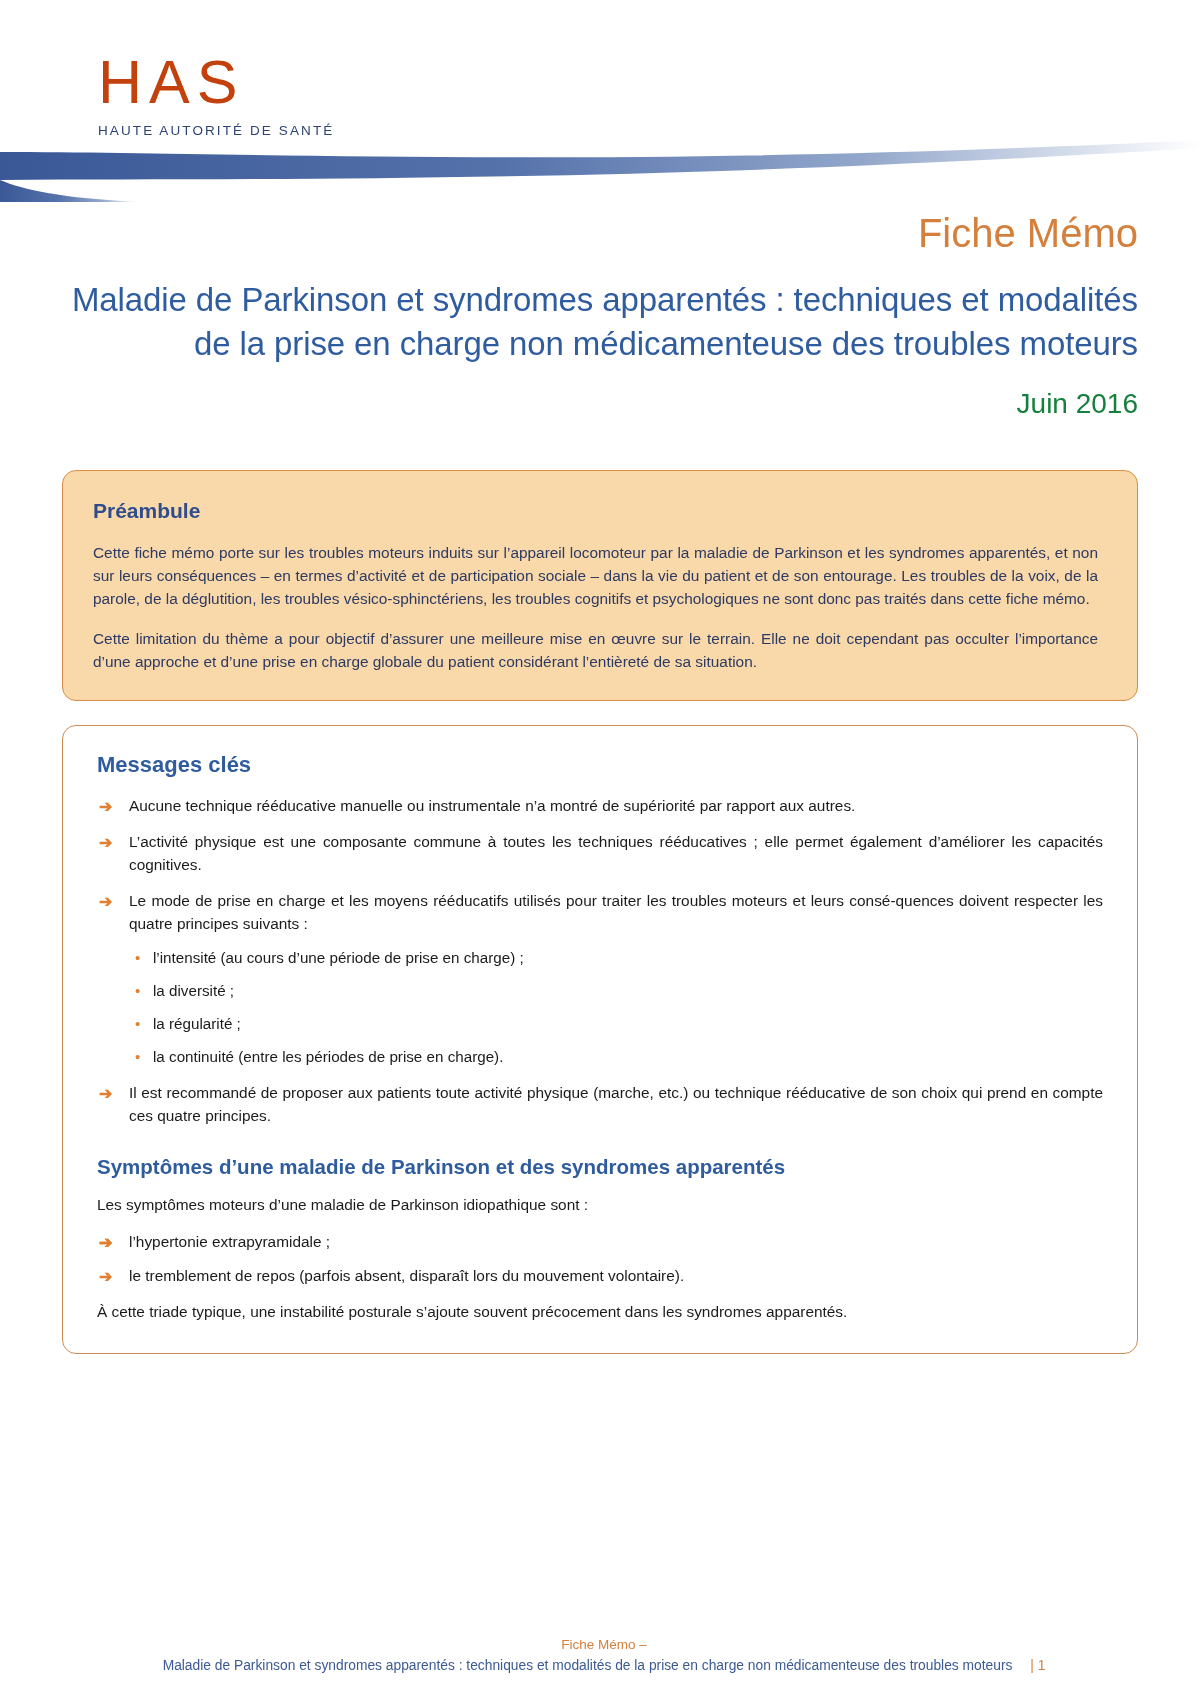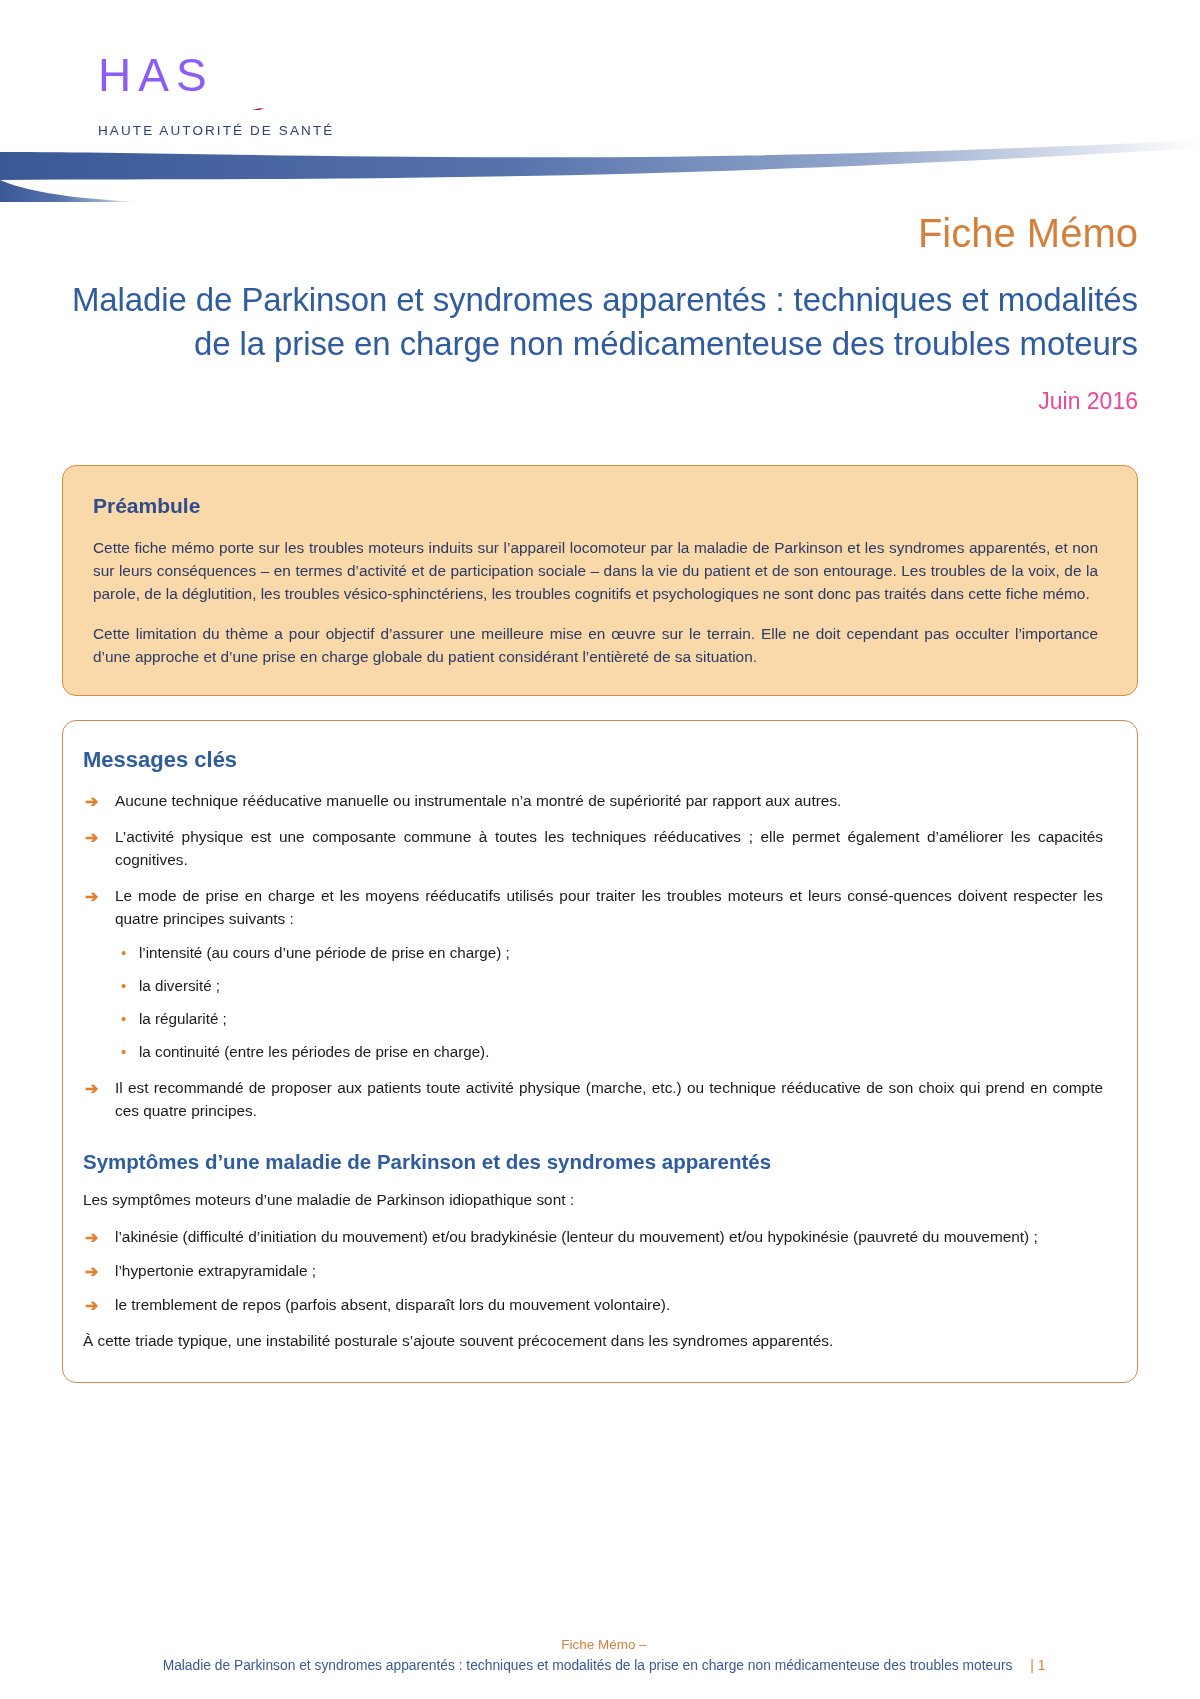--- a/index.html
+++ b/index.html
@@ -20,23 +20,23 @@
     width: 100%;
   }
   .logo-block {
     position: absolute;
     left: 98px;
     top: 52px;
     width: 260px;
   }
   .logo-has {
     font-family: "Liberation Sans", sans-serif;
-    font-size: 46px;
+    font-size: 61px;
     letter-spacing: 7px;
-    color: #8b5cf6;
+    color: #c2410c;
     font-weight: 400;
     line-height: 1;
     position: relative;
     height: 58px;
   }
   .logo-swish {
     position: absolute;
     left: 52px;
     top: 36px;
     width: 116px;
@@ -73,22 +73,22 @@
   }
   .main-title {
     font-size: 33px;
     color: #2f5c9e;
     line-height: 1.33;
     font-weight: 400;
     letter-spacing: -0.1px;
   }
   .doc-date {
     margin-top: 22px;
-    font-size: 23px;
-    color: #ec4899;
+    font-size: 28px;
+    color: #15803d;
   }
 
   
   .preamble-box {
     margin: 50px 62px 0 62px;
     background: #f9d8a9;
     border: 1.6px solid #d98c46;
     border-radius: 14px;
     padding: 28px 39px 26px 30px;
   }
@@ -105,21 +105,21 @@
     line-height: 1.52;
     text-align: justify;
   }
   .preamble-box p:last-child { margin-bottom: 0; }
 
   .keymsg-box {
     margin: 24px 62px 0 62px;
     background: #ffffff;
     border: 1.4px solid #cf8b4f;
     border-radius: 14px;
-    padding: 26px 34px 30px 20px;
+    padding: 26px 34px 30px 34px;
   }
   .keymsg-box .box-heading {
     font-size: 22px;
     color: #2f5c9e;
     margin-bottom: 16px;
   }
   .section-heading {
     font-size: 20.5px;
     font-weight: bold;
     color: #2f5c9e;
@@ -285,21 +285,20 @@
     </li>
   </ul>
 
   <div class="section-heading">Symptômes d’une maladie de Parkinson et des syndromes apparentés</div>
 
   <p class="plain-para">Les symptômes moteurs d’une maladie de Parkinson idiopathique sont :</p>
 
   <ul class="arrow-list tight-list">
     <li>
       <span class="arrow-ico">➔</span>
-      <span>l’akinésie (difficulté d’initiation du mouvement) et/ou bradykinésie (lenteur du mouvement) et/ou hypokinésie (pauvreté du mouvement) ;</span>
     </li>
     <li>
       <span class="arrow-ico">➔</span>
       <span>l’hypertonie extrapyramidale ;</span>
     </li>
     <li>
       <span class="arrow-ico">➔</span>
       <span>le tremblement de repos (parfois absent, disparaît lors du mouvement volontaire).</span>
     </li>
   </ul>

